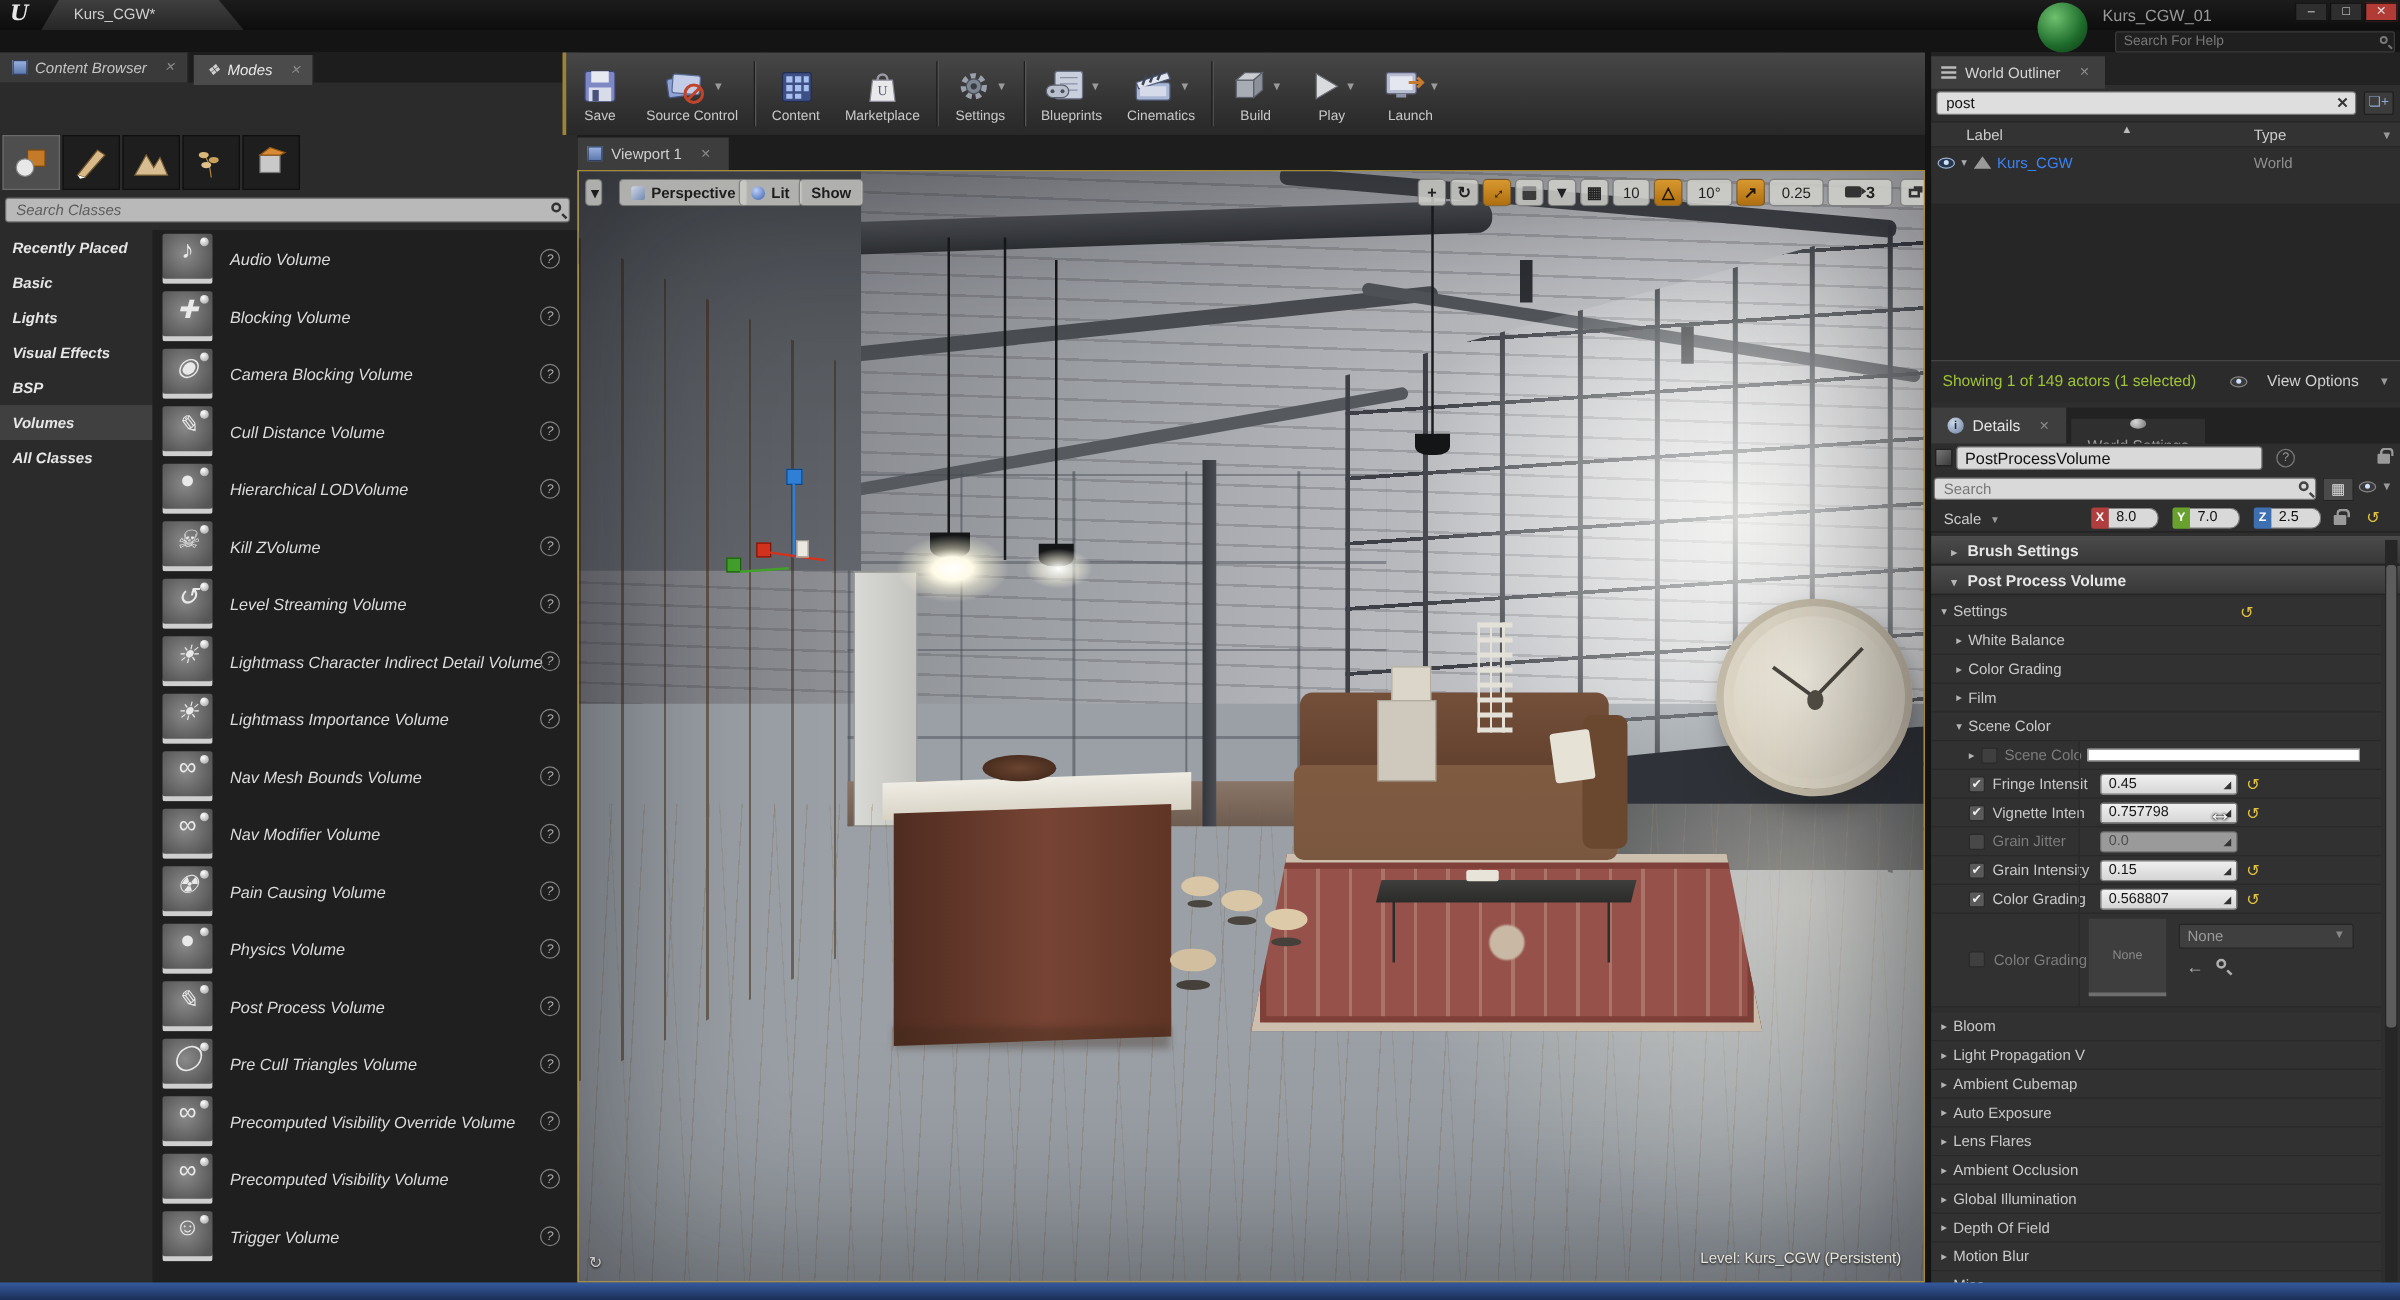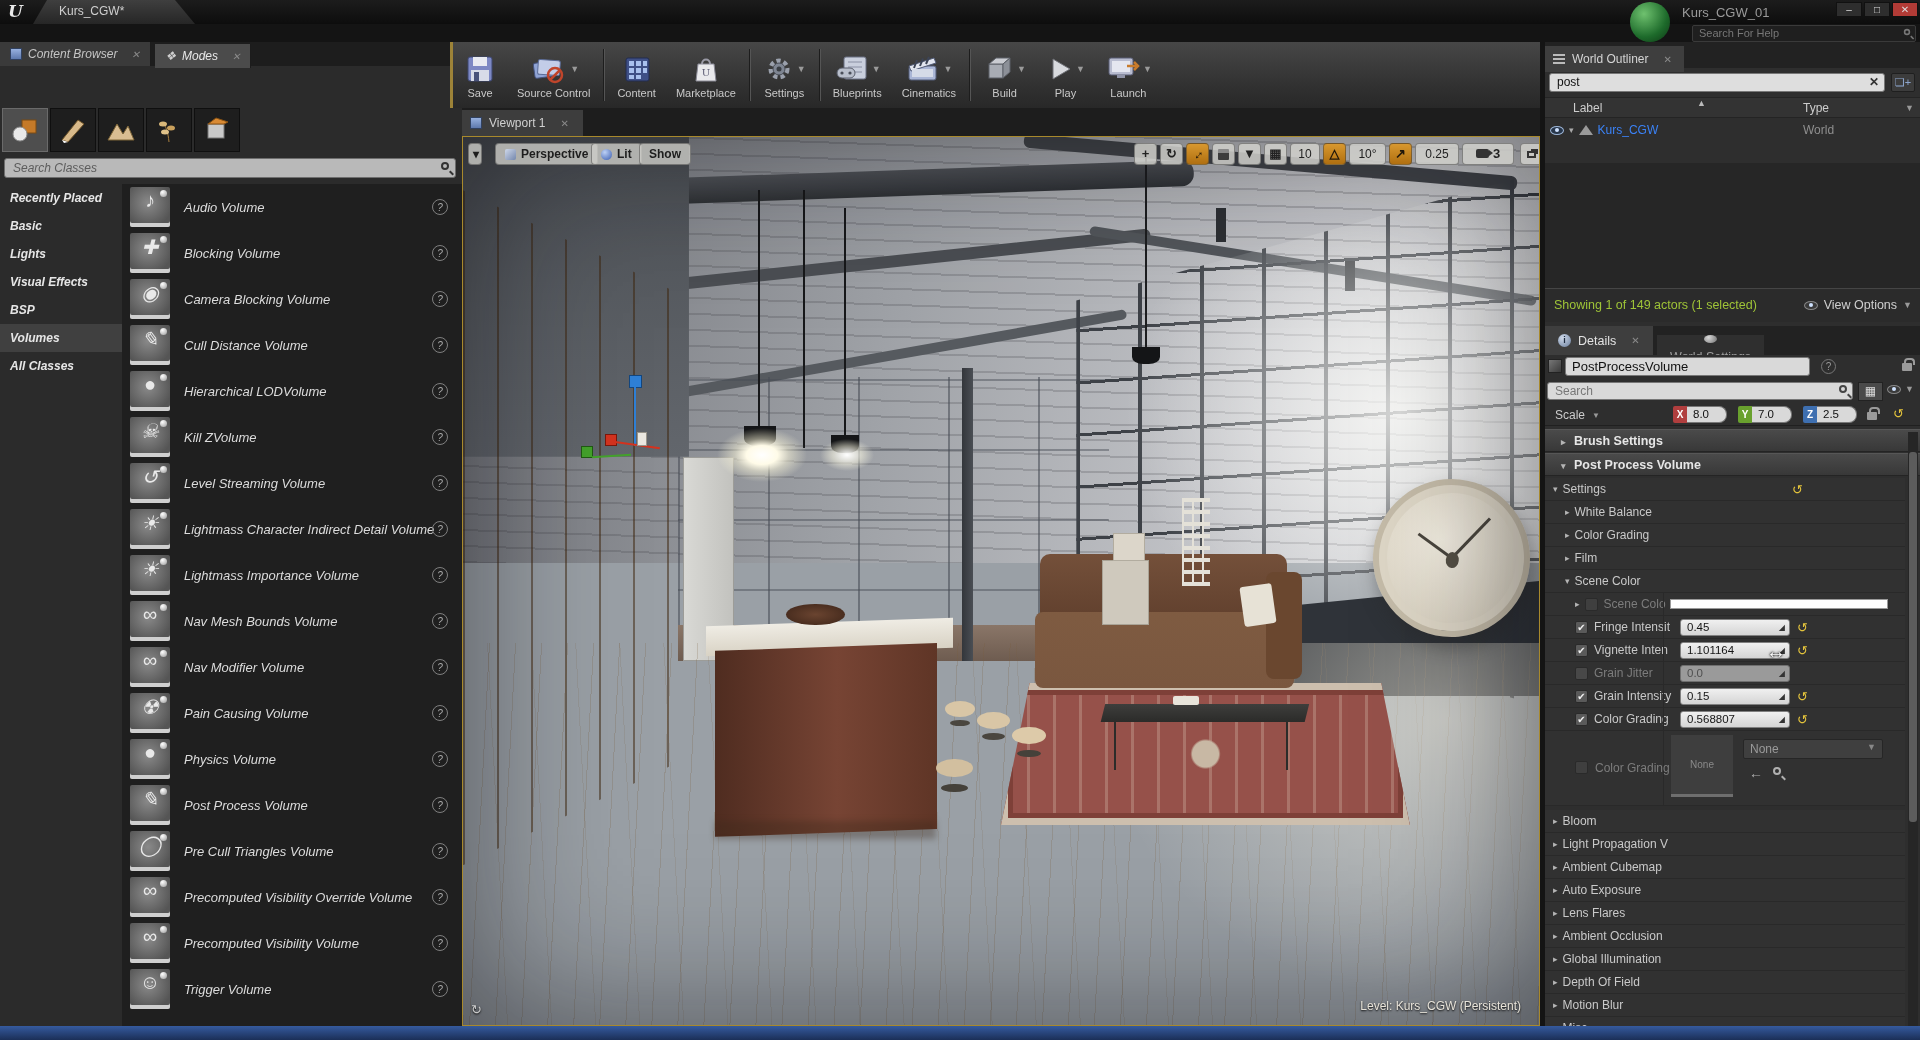--- a/index.html
+++ b/index.html
@@ -127,21 +127,21 @@
     position:relative; background:#27364a; }
   .eye::after { content:""; position:absolute; left:4px; top:1.5px; width:4px; height:4px; border-radius:50%;
     background:#cfe2ff; }
   .wo-row { position:absolute; left:0; width:375px; height:22px; display:flex; align-items:center;
     font-size:12px; gap:5px; padding-left:5px; }
   .wo-row .typecell { position:absolute; left:258px; color:#8f8f8f; }
   .hl { background:#3fa32f; color:#eaffea; border-radius:1px; padding:0 1px; }
   #wo-footer { left:0; top:246px; width:375px; height:34px; border-top:1px solid #454545; background:#2b2b2b;
     position:absolute; font-size:12.5px; }
   #wo-count { position:absolute; left:9px; top:9px; color:#9fc437; }
-  #wo-viewopts { position:absolute; right:8px; top:9px; color:#cfcfcf; display:flex; gap:6px; align-items:center;}
+  #wo-viewopts { position:absolute; right:8px; top:9px; color:#cfcfcf; display:flex; gap:16px; align-items:center;}
 
   
   #dt-tabs { left:0; top:284px; width:375px; height:29px; background:#222; position:absolute; }
   .dt-tab { display:inline-flex; align-items:center; gap:7px; height:29px; padding:0 13px;
     font-size:12.5px; }
   .dt-tab.active { background:#3e3e3e; color:#e3e3e3; }
   .dt-tab.inactive { background:#2f2f2f; color:#9f9f9f;flex-direction:column; }
   .info-ball { width:13px; height:13px; border-radius:50%; background:radial-gradient(circle at 35% 30%,#cdd8e8,#6b7f9e);
     color:#1d2b3f; font-size:9px; font-weight:bold; text-align:center; line-height:13px; }
   .globe-ball { width:13px; height:13px; border-radius:50%; background:radial-gradient(circle at 35% 30%,#d8d8d8,#707070); }
@@ -811,21 +811,21 @@
           <span class="vline"></span>
           <span class="chk">✔</span>
           <span style="width: 82px; overflow: hidden; white-space: nowrap;">Fringe Intensit</span>
           <span class="valbox" style="margin-left: 4px;"><span>0.45</span><span class="drag">◢</span></span>
           <span class="reset">↺</span>
         </div>
         <div class="prop-row" style="top: 138px; padding-left: 30px;">
           <span class="vline"></span>
           <span class="chk">✔</span>
           <span style="width: 82px; overflow: hidden; white-space: nowrap;">Vignette Inten</span>
-          <span class="valbox" style="margin-left: 4px;"><span>1.101164</span><span class="drag">◢</span></span>
+          <span class="valbox" style="margin-left: 4px;"><span>0.757798</span><span class="drag">◢</span></span>
           <span class="reset">↺</span>
         </div>
         <div class="prop-row" style="top: 161px; padding-left: 30px;">
           <span class="vline"></span>
           <span class="chk off"></span>
           <span class="dimtext" style="width: 82px; overflow: hidden; white-space: nowrap;">Grain Jitter</span>
           <span class="valbox dim" style="margin-left: 4px;"><span>0.0</span><span class="drag">◢</span></span>
         </div>
         <div class="prop-row" style="top: 184px; padding-left: 30px;">
           <span class="vline"></span>

